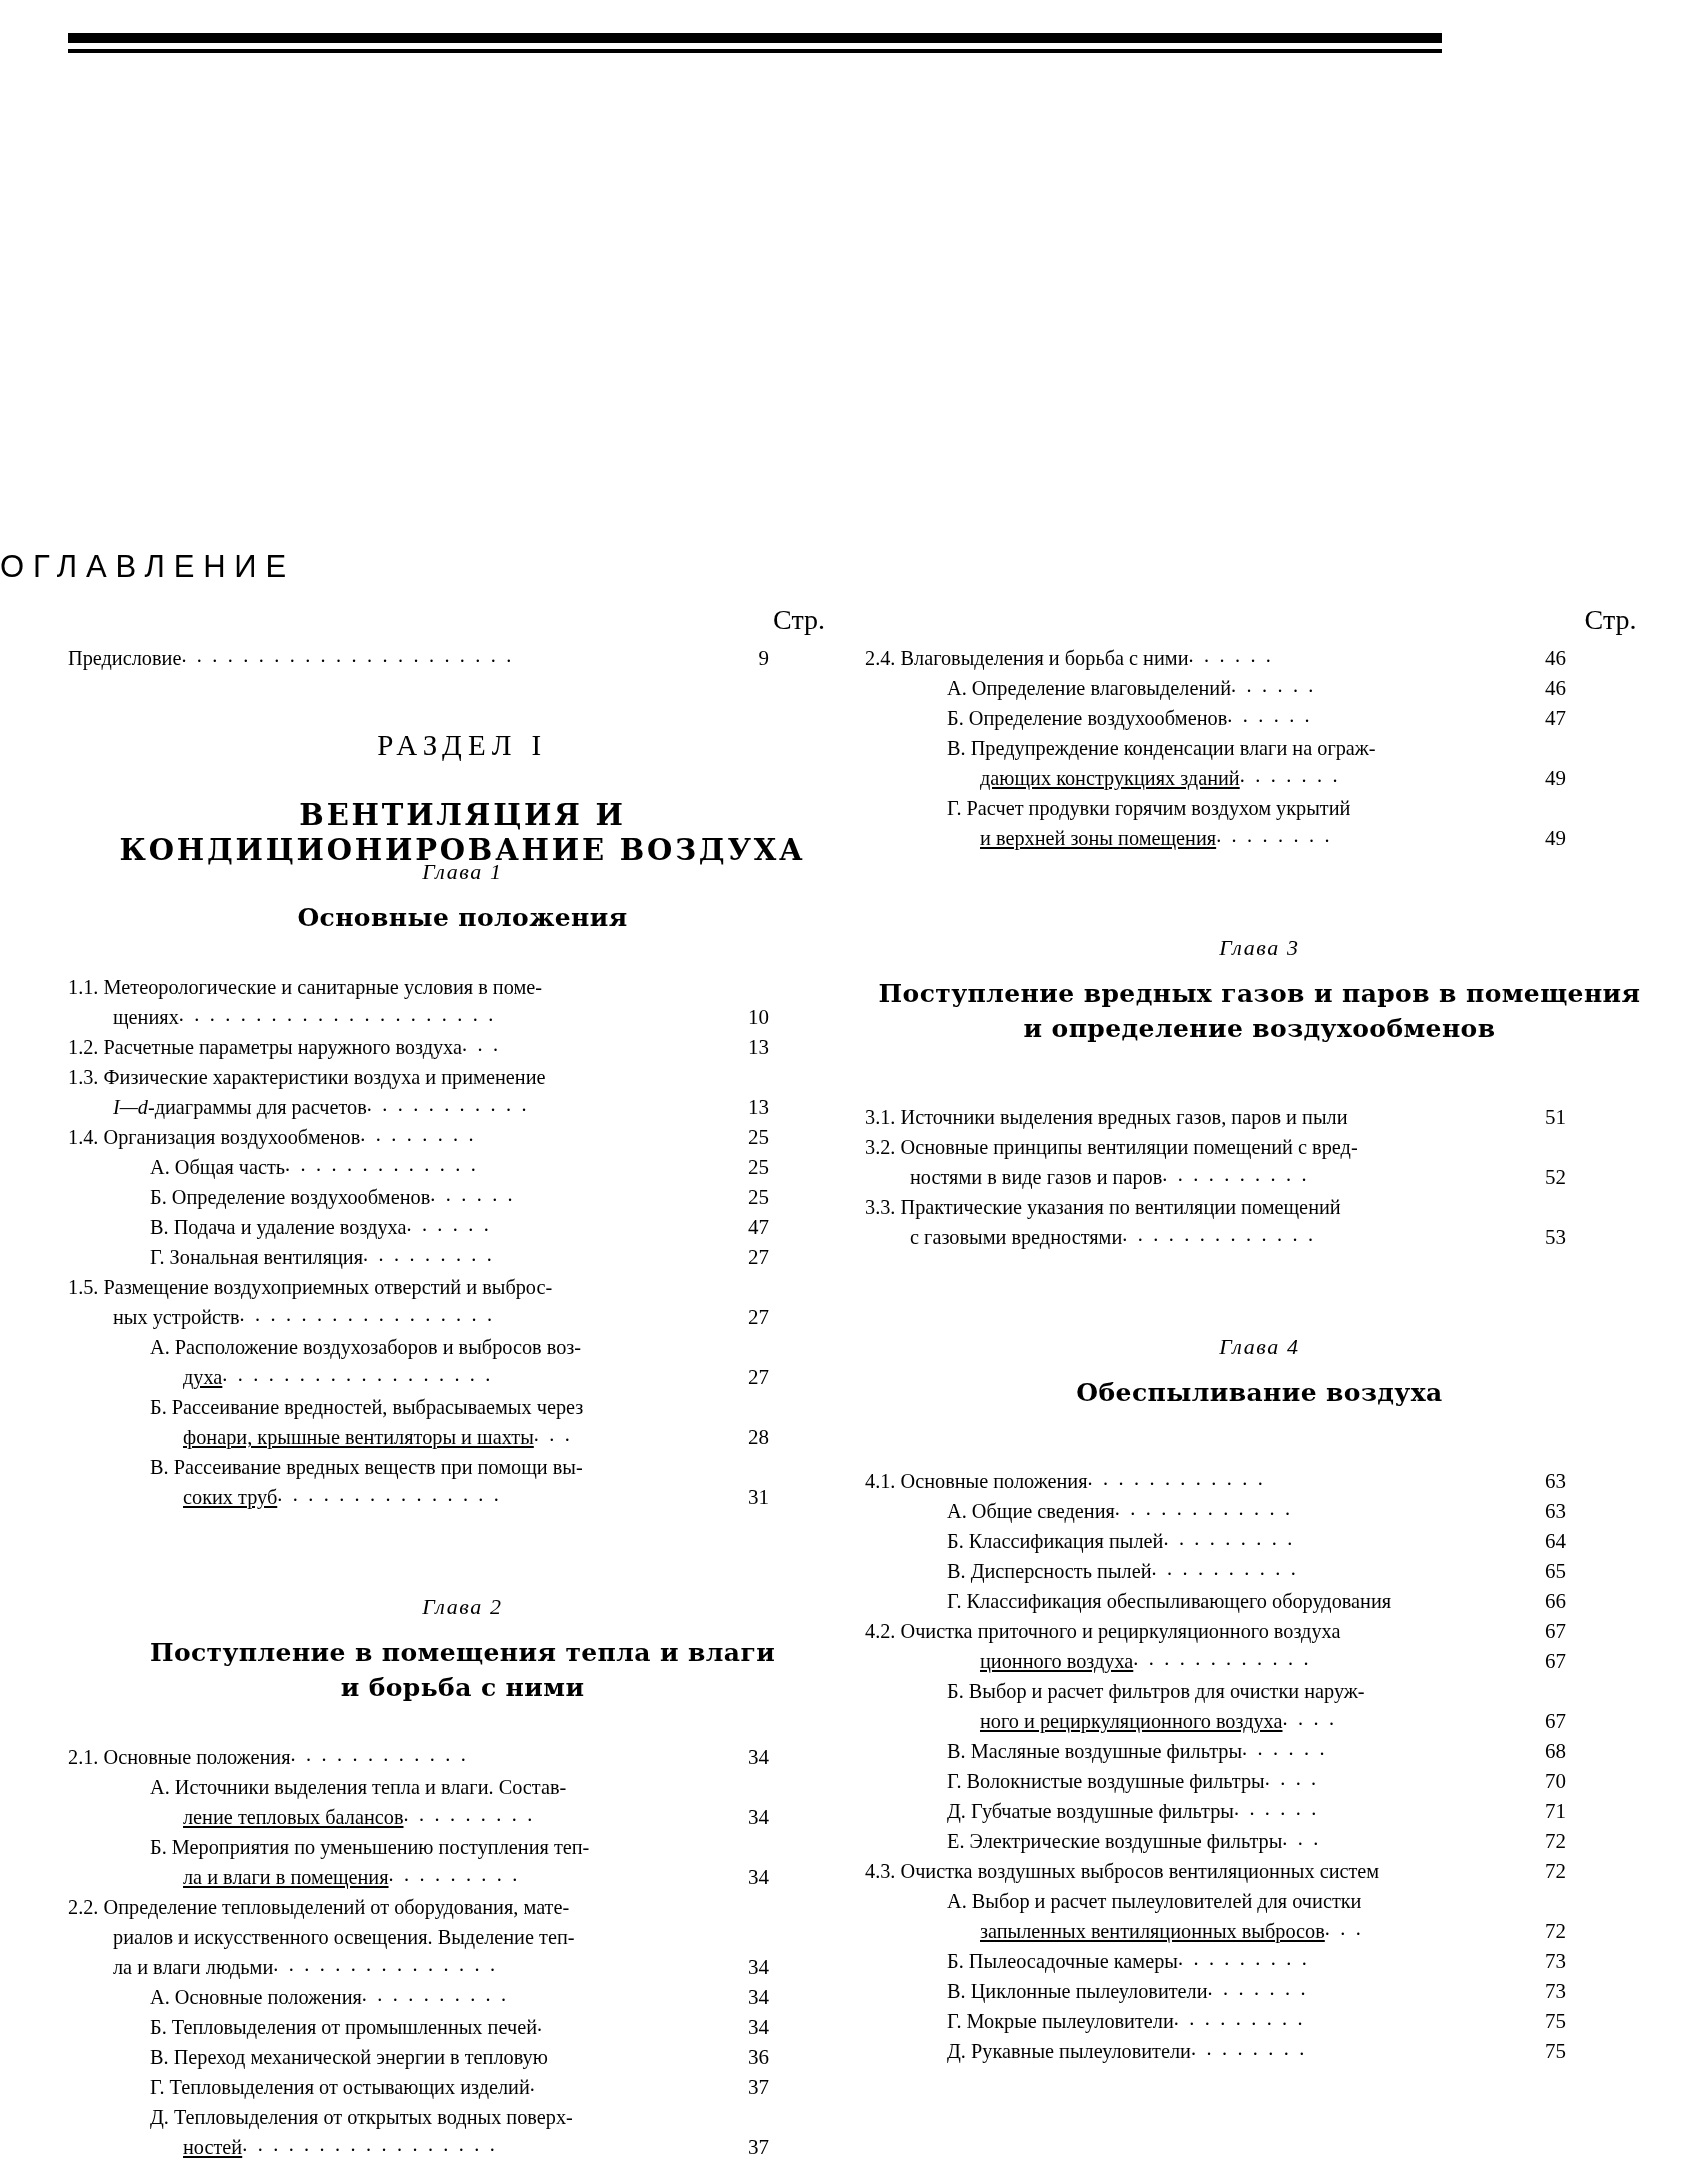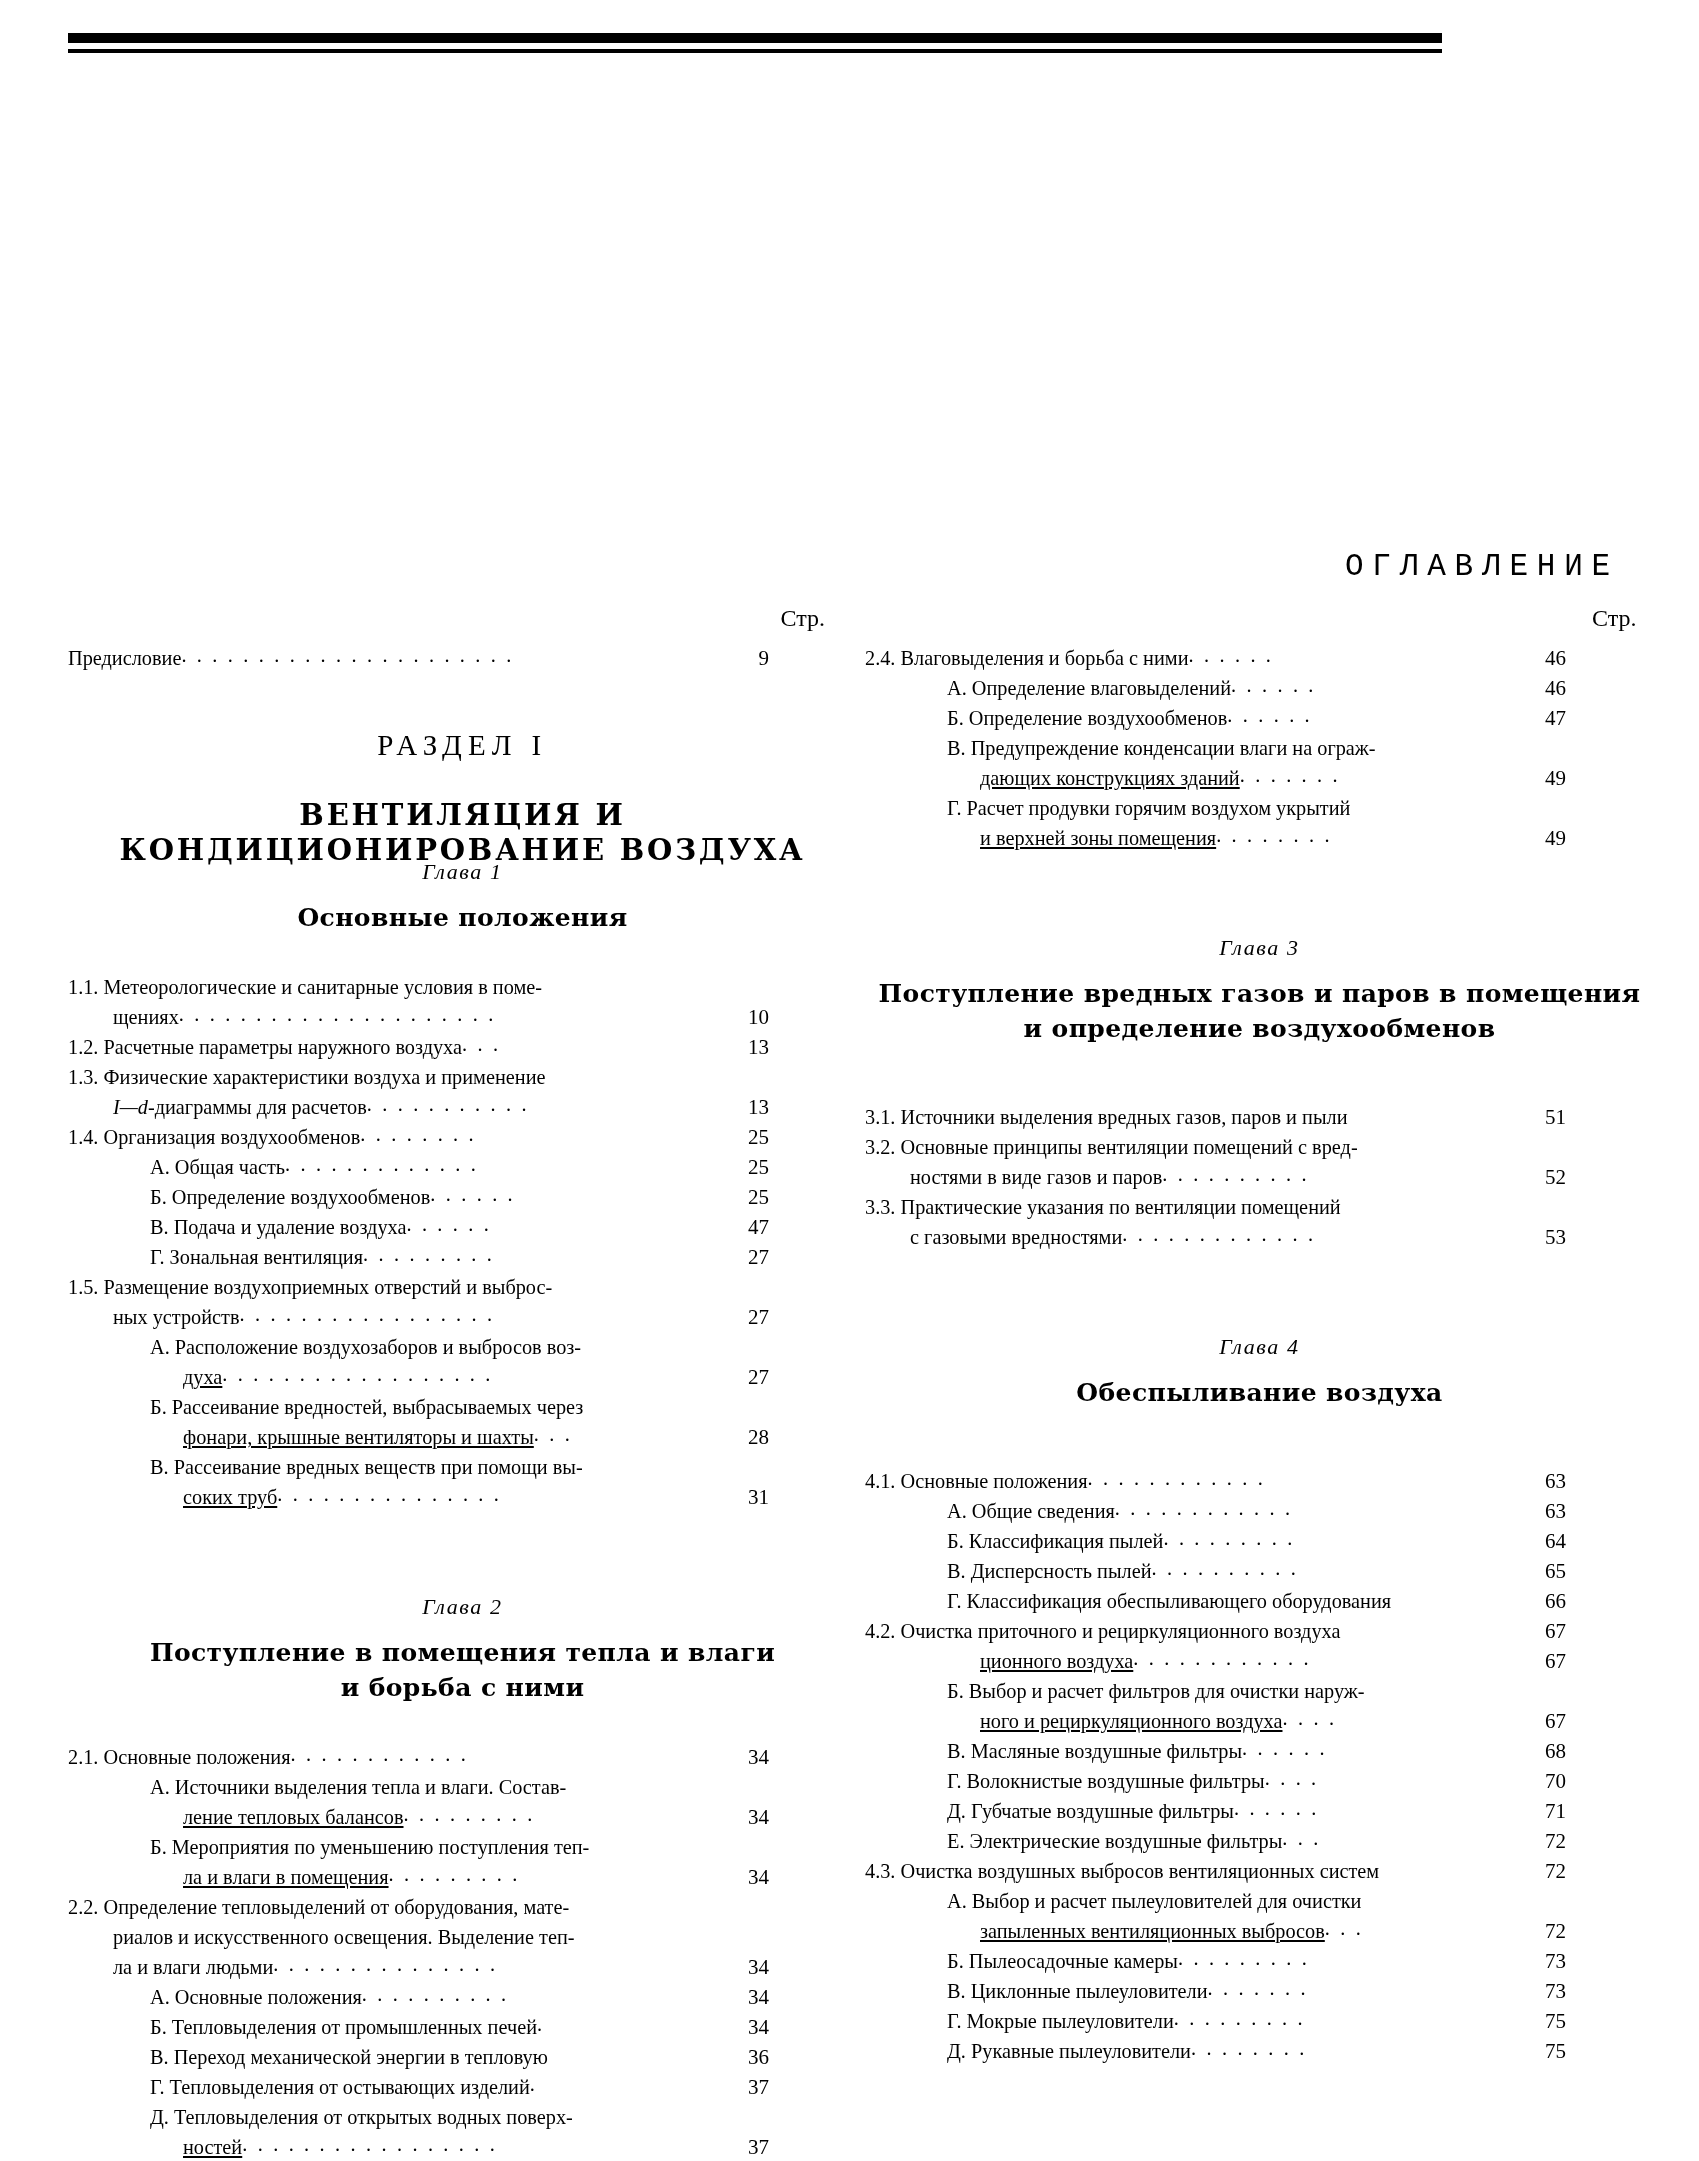--- a/index.html
+++ b/index.html
@@ -41,24 +41,24 @@
     height: 4px;
     background: #000000;
   }
 
   
   #page-title {
     position: absolute;
     left: 0;
     top: 549px;
     width: 1619px;
-    text-align: right;
+    text-align: left;
     font-size: 31px;
     letter-spacing: 8.8px;
-    font-family: Liberation Mono, monospace;
+    font-family: Liberation Sans, sans-serif;
   }
 
   
   .column {
     position: absolute;
     top: 606px;
     font-size: 20.3px;
     line-height: 1.0;
   }
   #column-left  { left: 68px;   width: 789px; }
@@ -69,21 +69,21 @@
     height: 37px;
   }
   .col-head .stp {
     position: absolute;
     left: 0;
     top: 0;
     width: 100%;
     text-align: right;
     padding-right: 32px;
     box-sizing: border-box;
-    font-size: 24px;
+    font-size: 28px;
   }
   #column-left .col-head .stp { padding-right: 32px; }
   #column-right .col-head .stp { padding-right: 17.5px; }
 
   
   .entry {
     position: relative;
     display: block;
     margin: 0;
     padding: 0;

